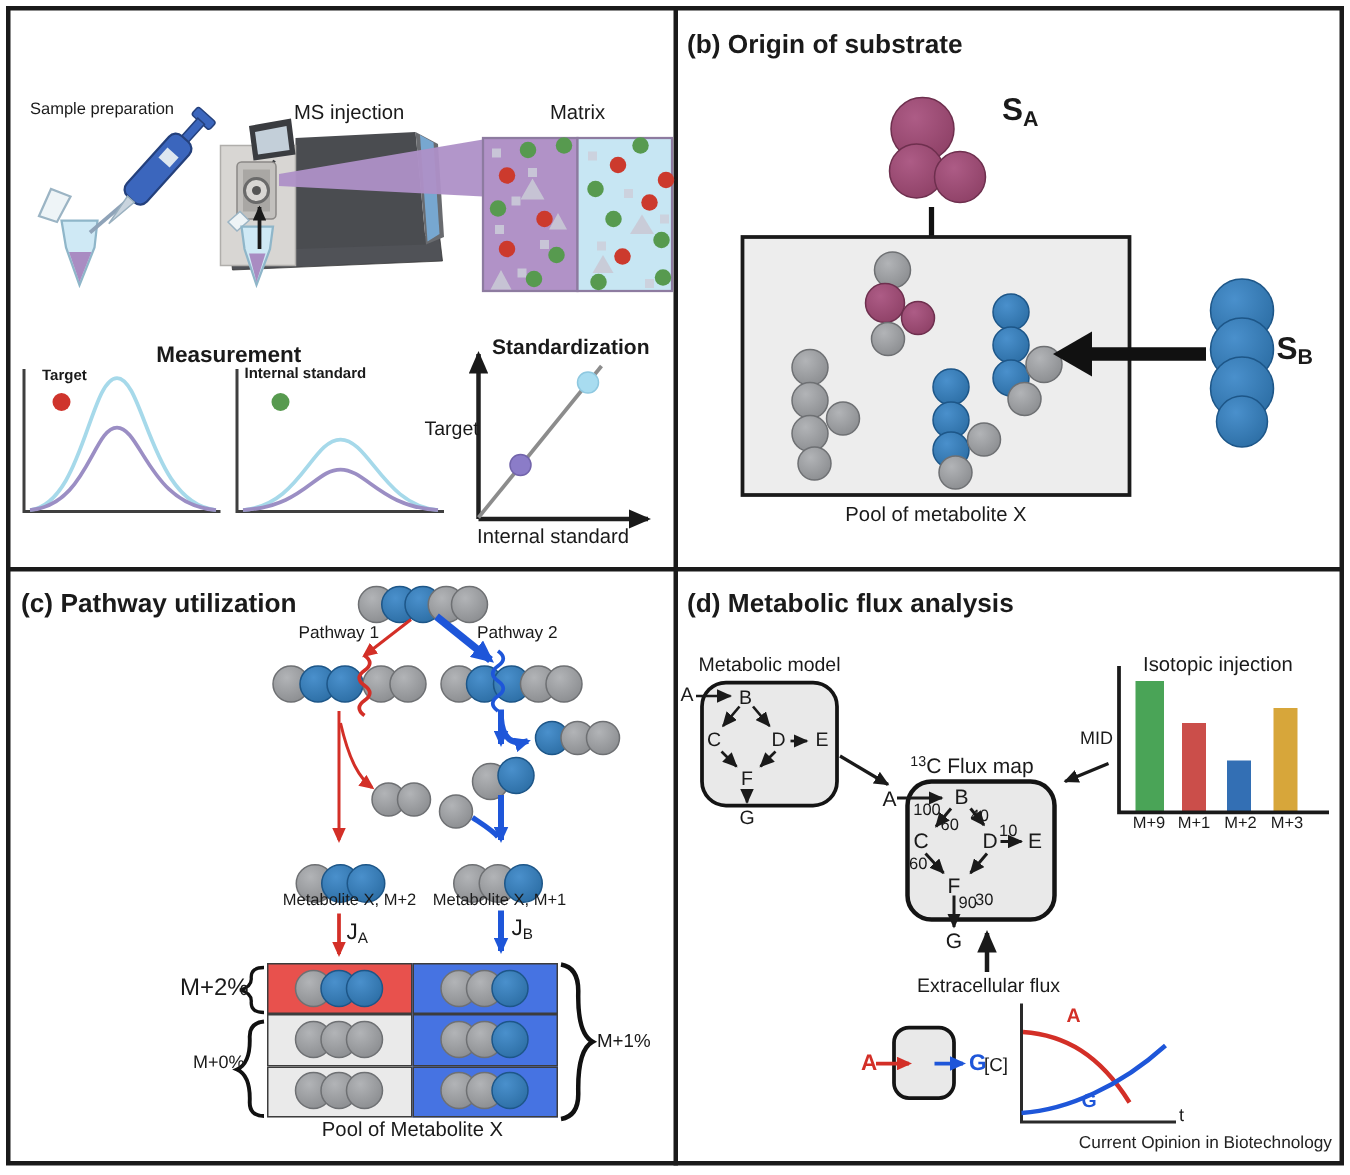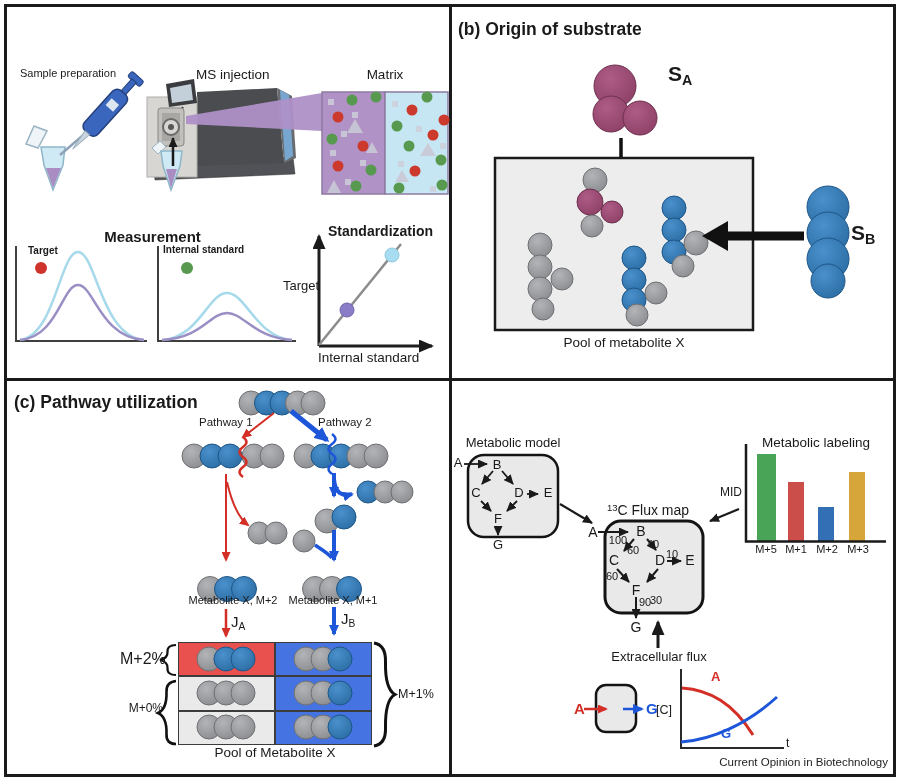--- a/index.html
+++ b/index.html
@@ -362,20 +362,21 @@
   <span class="t" style="left:318px;top:416px;font-size:11.5px;">Pathway 2</span>
   <span class="t c" style="left:173px;top:594px;width:120px;font-size:11px;">Metabolite X, M+2</span>
   <span class="t c" style="left:275px;top:594px;width:116px;font-size:11px;">Metabolite X, M+1</span>
   <span class="t" style="left:231px;top:614px;font-size:15px;"><span>J</span><sub>A</sub></span>
   <span class="t" style="left:341px;top:611px;font-size:15px;"><span>J</span><sub>B</sub></span>
   <span class="t r" style="left:120px;top:650px;width:43px;font-size:16px;">M+2%</span>
   <span class="t r" style="left:119px;top:702px;width:44px;font-size:12px;">M+0%</span>
   <span class="t" style="left:398px;top:687px;font-size:12.5px;">M+1%</span>
   <span class="t c" style="left:183px;top:745px;width:184px;font-size:13.5px;">Pool of Metabolite X</span>
 
+  <span class="t b" style="left:458px;top:393px;font-size:17.5px;">(d) Metabolic flux analysis</span>
   <span class="t c" style="left:464px;top:436px;width:98px;font-size:13px;">Metabolic model</span>
   <span class="t c" style="left:451px;top:456px;width:14px;font-size:13px;">A</span>
   <span class="t c" style="left:490px;top:458px;width:14px;font-size:13px;">B</span>
   <span class="t c" style="left:469px;top:486px;width:14px;font-size:13px;">C</span>
   <span class="t c" style="left:512px;top:486px;width:14px;font-size:13px;">D</span>
   <span class="t c" style="left:541px;top:486px;width:14px;font-size:13px;">E</span>
   <span class="t c" style="left:491px;top:512px;width:14px;font-size:13px;">F</span>
   <span class="t c" style="left:491px;top:538px;width:14px;font-size:13px;">G</span>
   <span class="t c" style="left:598px;top:503px;width:100px;font-size:14px;"><sup>13</sup><span>C Flux map</span></span>
   <span class="t c" style="left:586px;top:525px;width:14px;font-size:14px;">A</span>
@@ -386,23 +387,23 @@
   <span class="t c" style="left:629px;top:583px;width:14px;font-size:14px;">F</span>
   <span class="t c" style="left:629px;top:620px;width:14px;font-size:14px;">G</span>
   <span class="t c" style="left:607px;top:534px;width:22px;font-size:11px;">100</span>
   <span class="t" style="left:627px;top:544px;font-size:11px;">60</span>
   <span class="t" style="left:647px;top:538px;font-size:11px;">40</span>
   <span class="t" style="left:666px;top:548px;font-size:11px;">10</span>
   <span class="t" style="left:606px;top:570px;font-size:11px;">60</span>
   <span class="t" style="left:650px;top:570px;font-size:11px;margin-top:24px;">30</span>
   <span class="t" style="left:639px;top:596px;font-size:11px;">90</span>
   <span class="t c" style="left:598px;top:650px;width:122px;font-size:13px;">Extracellular flux</span>
-  <span class="t" style="left:762px;top:435px;font-size:13.5px;">Metabolic labeling</span>
+  <span class="t" style="left:762px;top:435px;font-size:13.5px;">Isotopic injection</span>
   <span class="t" style="left:720px;top:486px;font-size:12px;">MID</span>
-  <span class="t c" style="left:751px;top:543px;width:30px;font-size:11px;">M+5</span>
+  <span class="t c" style="left:751px;top:543px;width:30px;font-size:11px;">M+9</span>
   <span class="t c" style="left:781px;top:543px;width:30px;font-size:11px;">M+1</span>
   <span class="t c" style="left:812px;top:543px;width:30px;font-size:11px;">M+2</span>
   <span class="t c" style="left:843px;top:543px;width:30px;font-size:11px;">M+3</span>
   <span class="t b" style="left:574px;top:701px;font-size:15px;color:#d32f27;">A</span>
   <span class="t b" style="left:646px;top:701px;font-size:15px;color:#1e56d9;">G</span>
   <span class="t" style="left:656px;top:703px;font-size:12.5px;">[C]</span>
   <span class="t b" style="left:711px;top:670px;font-size:13px;color:#d32f27;">A</span>
   <span class="t b" style="left:721px;top:727px;font-size:13px;color:#1e56d9;">G</span>
   <span class="t" style="left:786px;top:737px;font-size:12px;">t</span>
 

